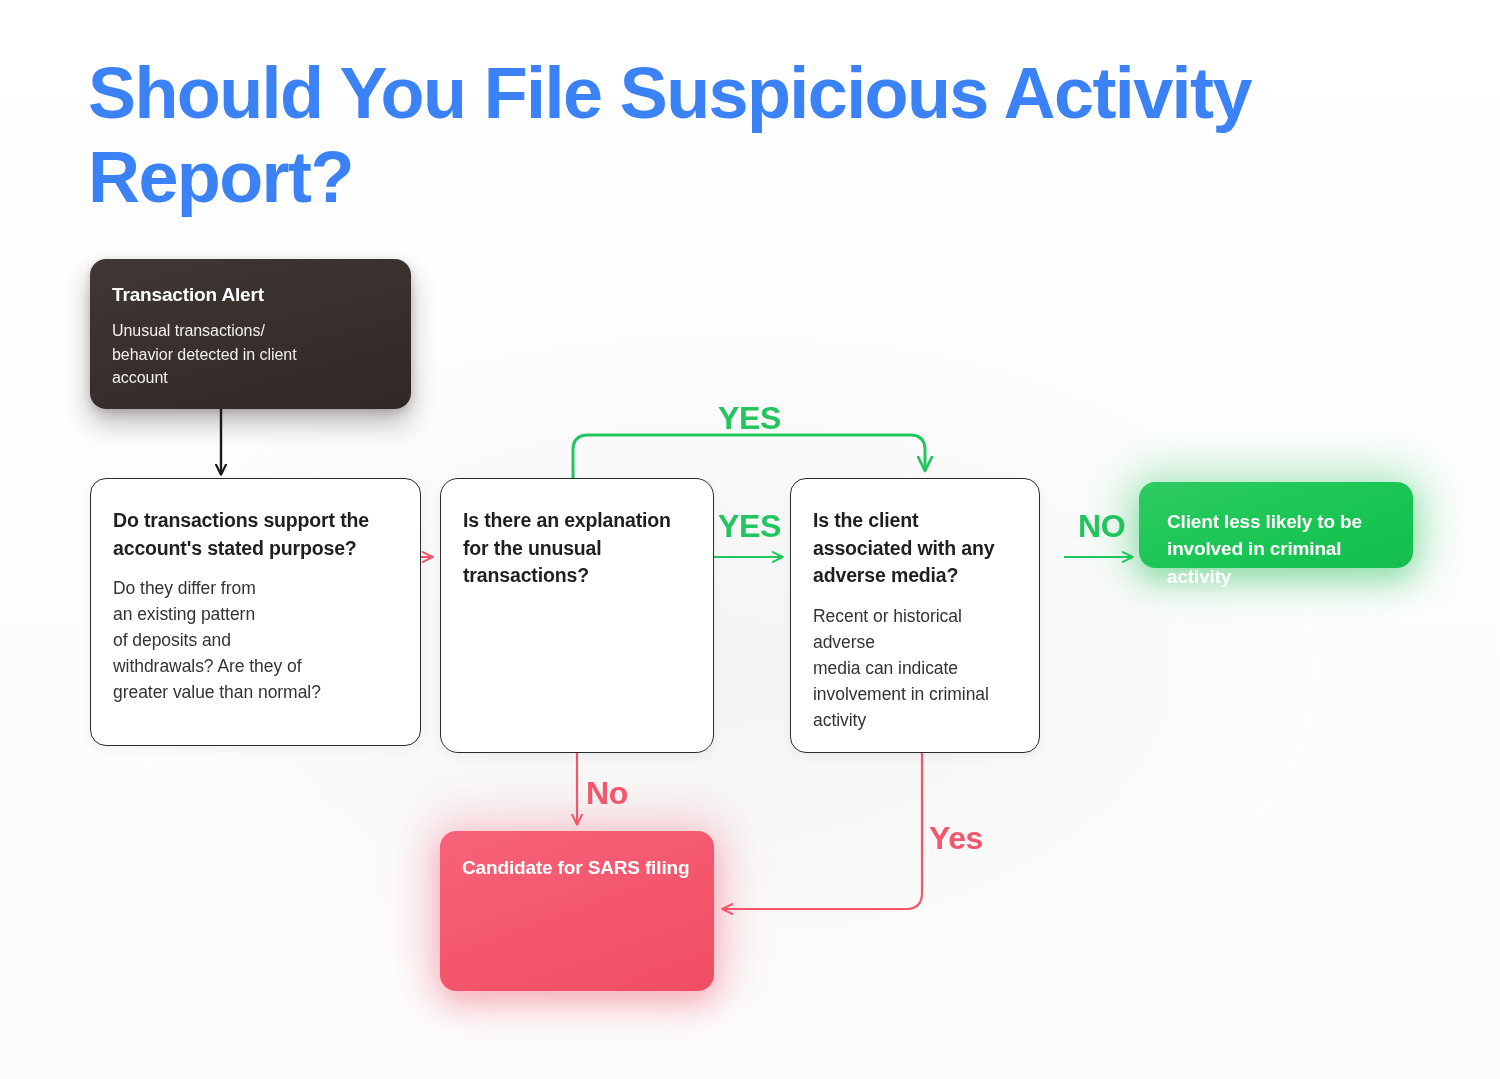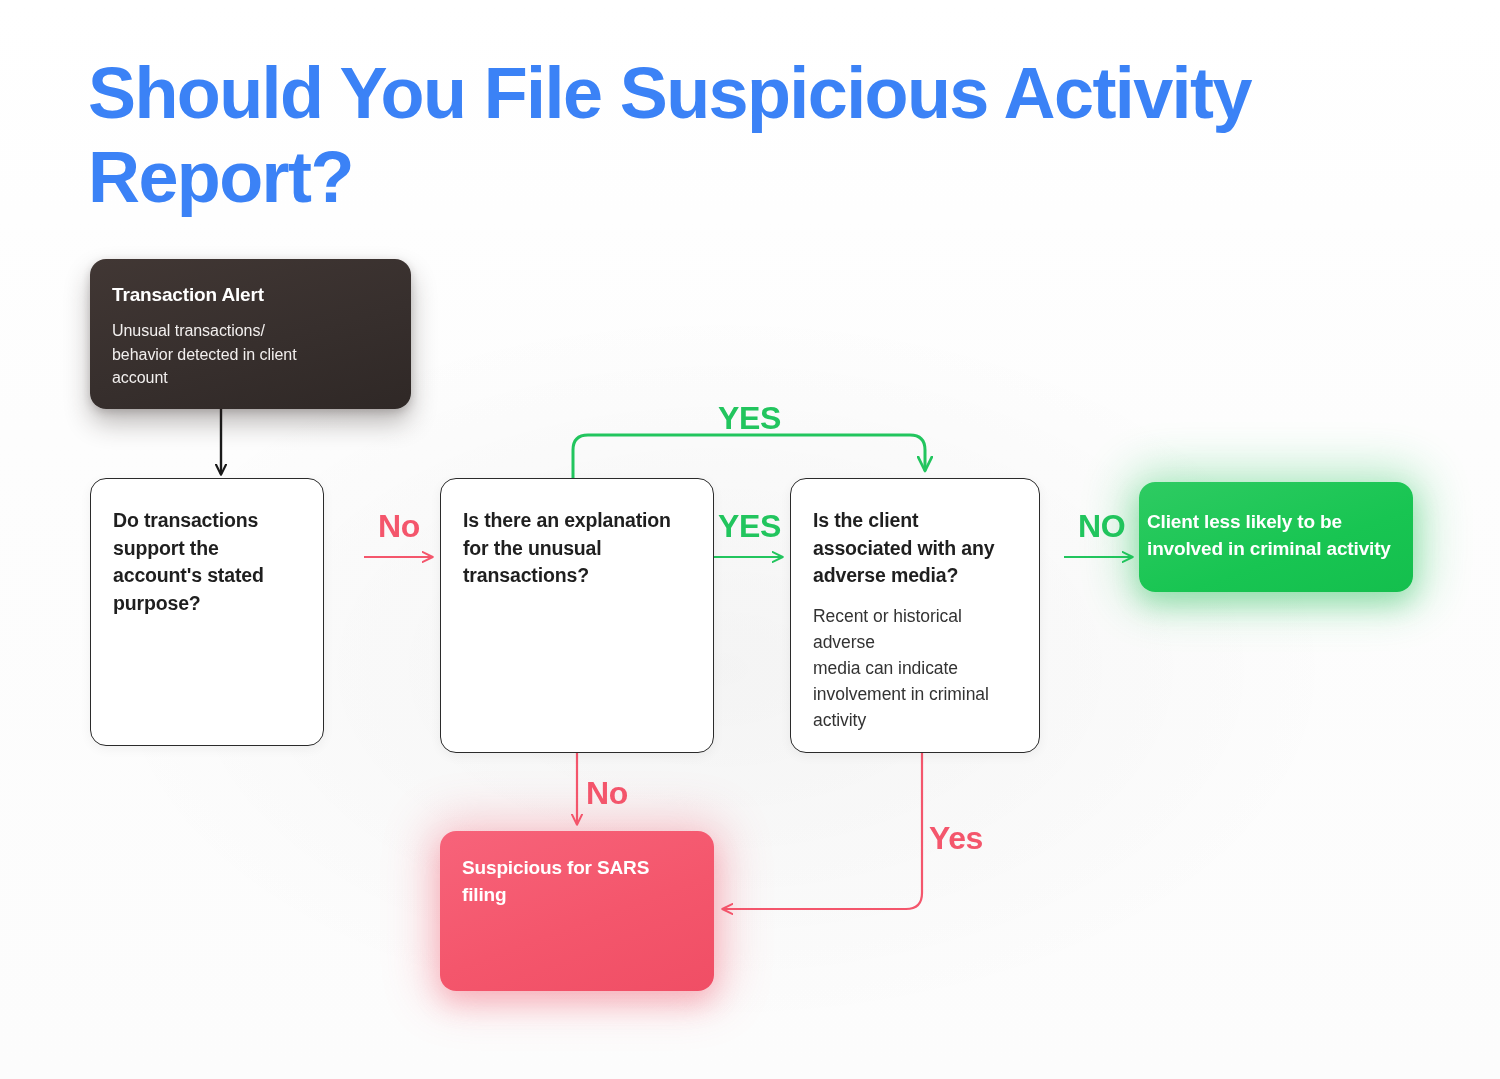--- a/index.html
+++ b/index.html
@@ -86,33 +86,33 @@
   
   .node--white {
     background: #ffffff;
     border: 1.6px solid #2b2b2b;
     color: #1f1f1f;
     padding: 28px 24px 22px 22px;
     box-shadow: 0 3px 12px rgba(0,0,0,0.05);
   }
   .node--white .body { color: #333333; }
 
-  #node-q1 { left: 90px;  top: 478px; width: 234px; height: 268px; }
-  #node-q2 { left: 440px; top: 478px; width: 274px; height: 275px; }
+  #node-q1 { left: 90px;  top: 478px; width: 331px; height: 268px; }
+  #node-q2 { left: 440px; top: 478px; width: 274px; height: 275px; border-radius: 18px; }
   #node-q3 { left: 790px; top: 478px; width: 250px; height: 275px; }
 
   
   .node--green {
     left: 1139px;
     top: 482px;
     width: 274px;
-    height: 110px;
+    height: 86px;
     background: linear-gradient(160deg, #2ecb62 0%, #18c552 60%, #14bf4d 100%);
     color: #ffffff;
-    padding: 26px 22px 20px 8px;
+    padding: 26px 22px 20px 28px;
     box-shadow: 0 0 46px 12px rgba(34,200,90,0.32), 0 12px 26px rgba(24,180,76,0.28);
   }
   .node--green .title { font-size: 19px; line-height: 1.44; }
 
   
   .node--pink {
     left: 440px;
     top: 831px;
     width: 274px;
     height: 160px;
@@ -186,33 +186,38 @@
 
 <div class="node node--dark">
   <div class="title">Transaction Alert</div>
   <div class="body">Unusual transactions/
 behavior detected in client
 account</div>
 </div>
 
 <div class="node node--white" id="node-q1">
   <div class="title">Do transactions support the account's stated purpose?</div>
+  <div class="body">Do they differ from
+an existing pattern
+of deposits and
+withdrawals? Are they of
+greater value than normal?</div>
 </div>
 
 <div class="node node--white" id="node-q2">
   <div class="title">Is there an explanation for the unusual transactions?</div>
 </div>
 
 <div class="node node--white" id="node-q3">
   <div class="title">Is the client associated with any adverse media?</div>
   <div class="body">Recent or historical adverse
 media can indicate
 involvement in criminal
 activity</div>
 </div>
 
 <div class="node node--green">
   <div class="title">Client less likely to be involved in criminal activity</div>
 </div>
 
 <div class="node node--pink">
-  <div class="title">Suspicious for SARS filing</div>
+  <div class="title">Candidate for SARS filing</div>
 </div>
 
 </body></html>

